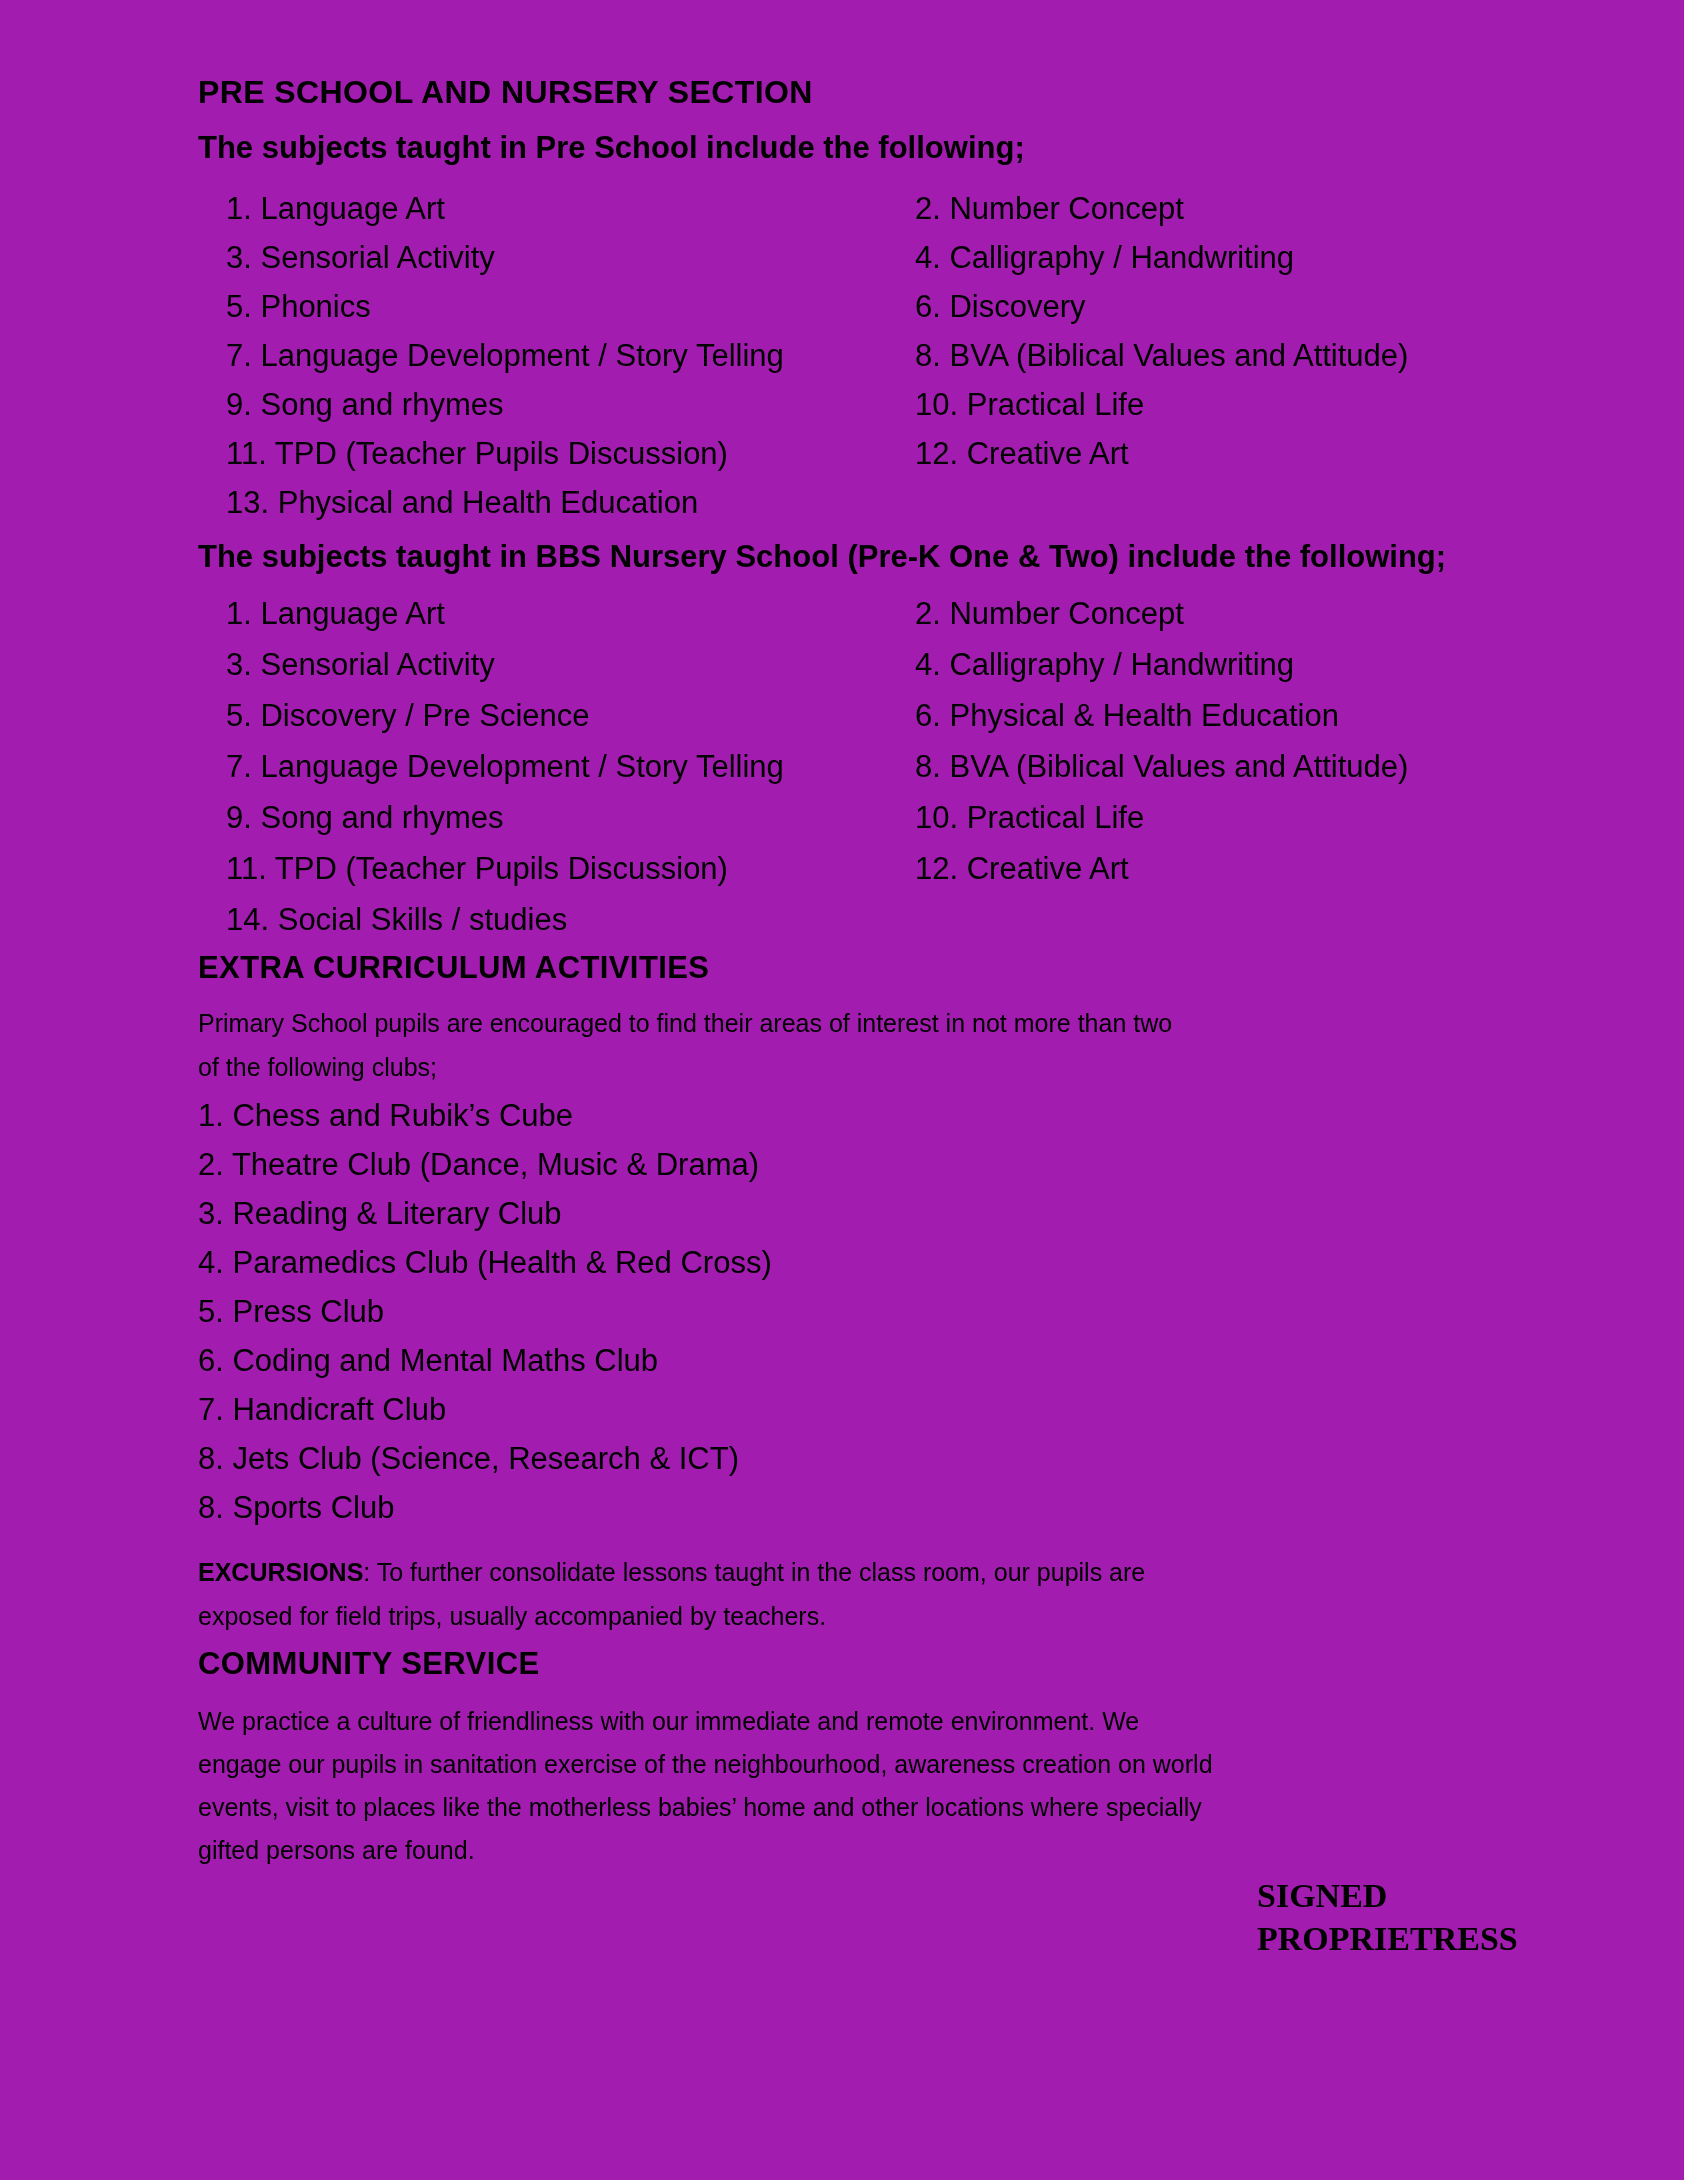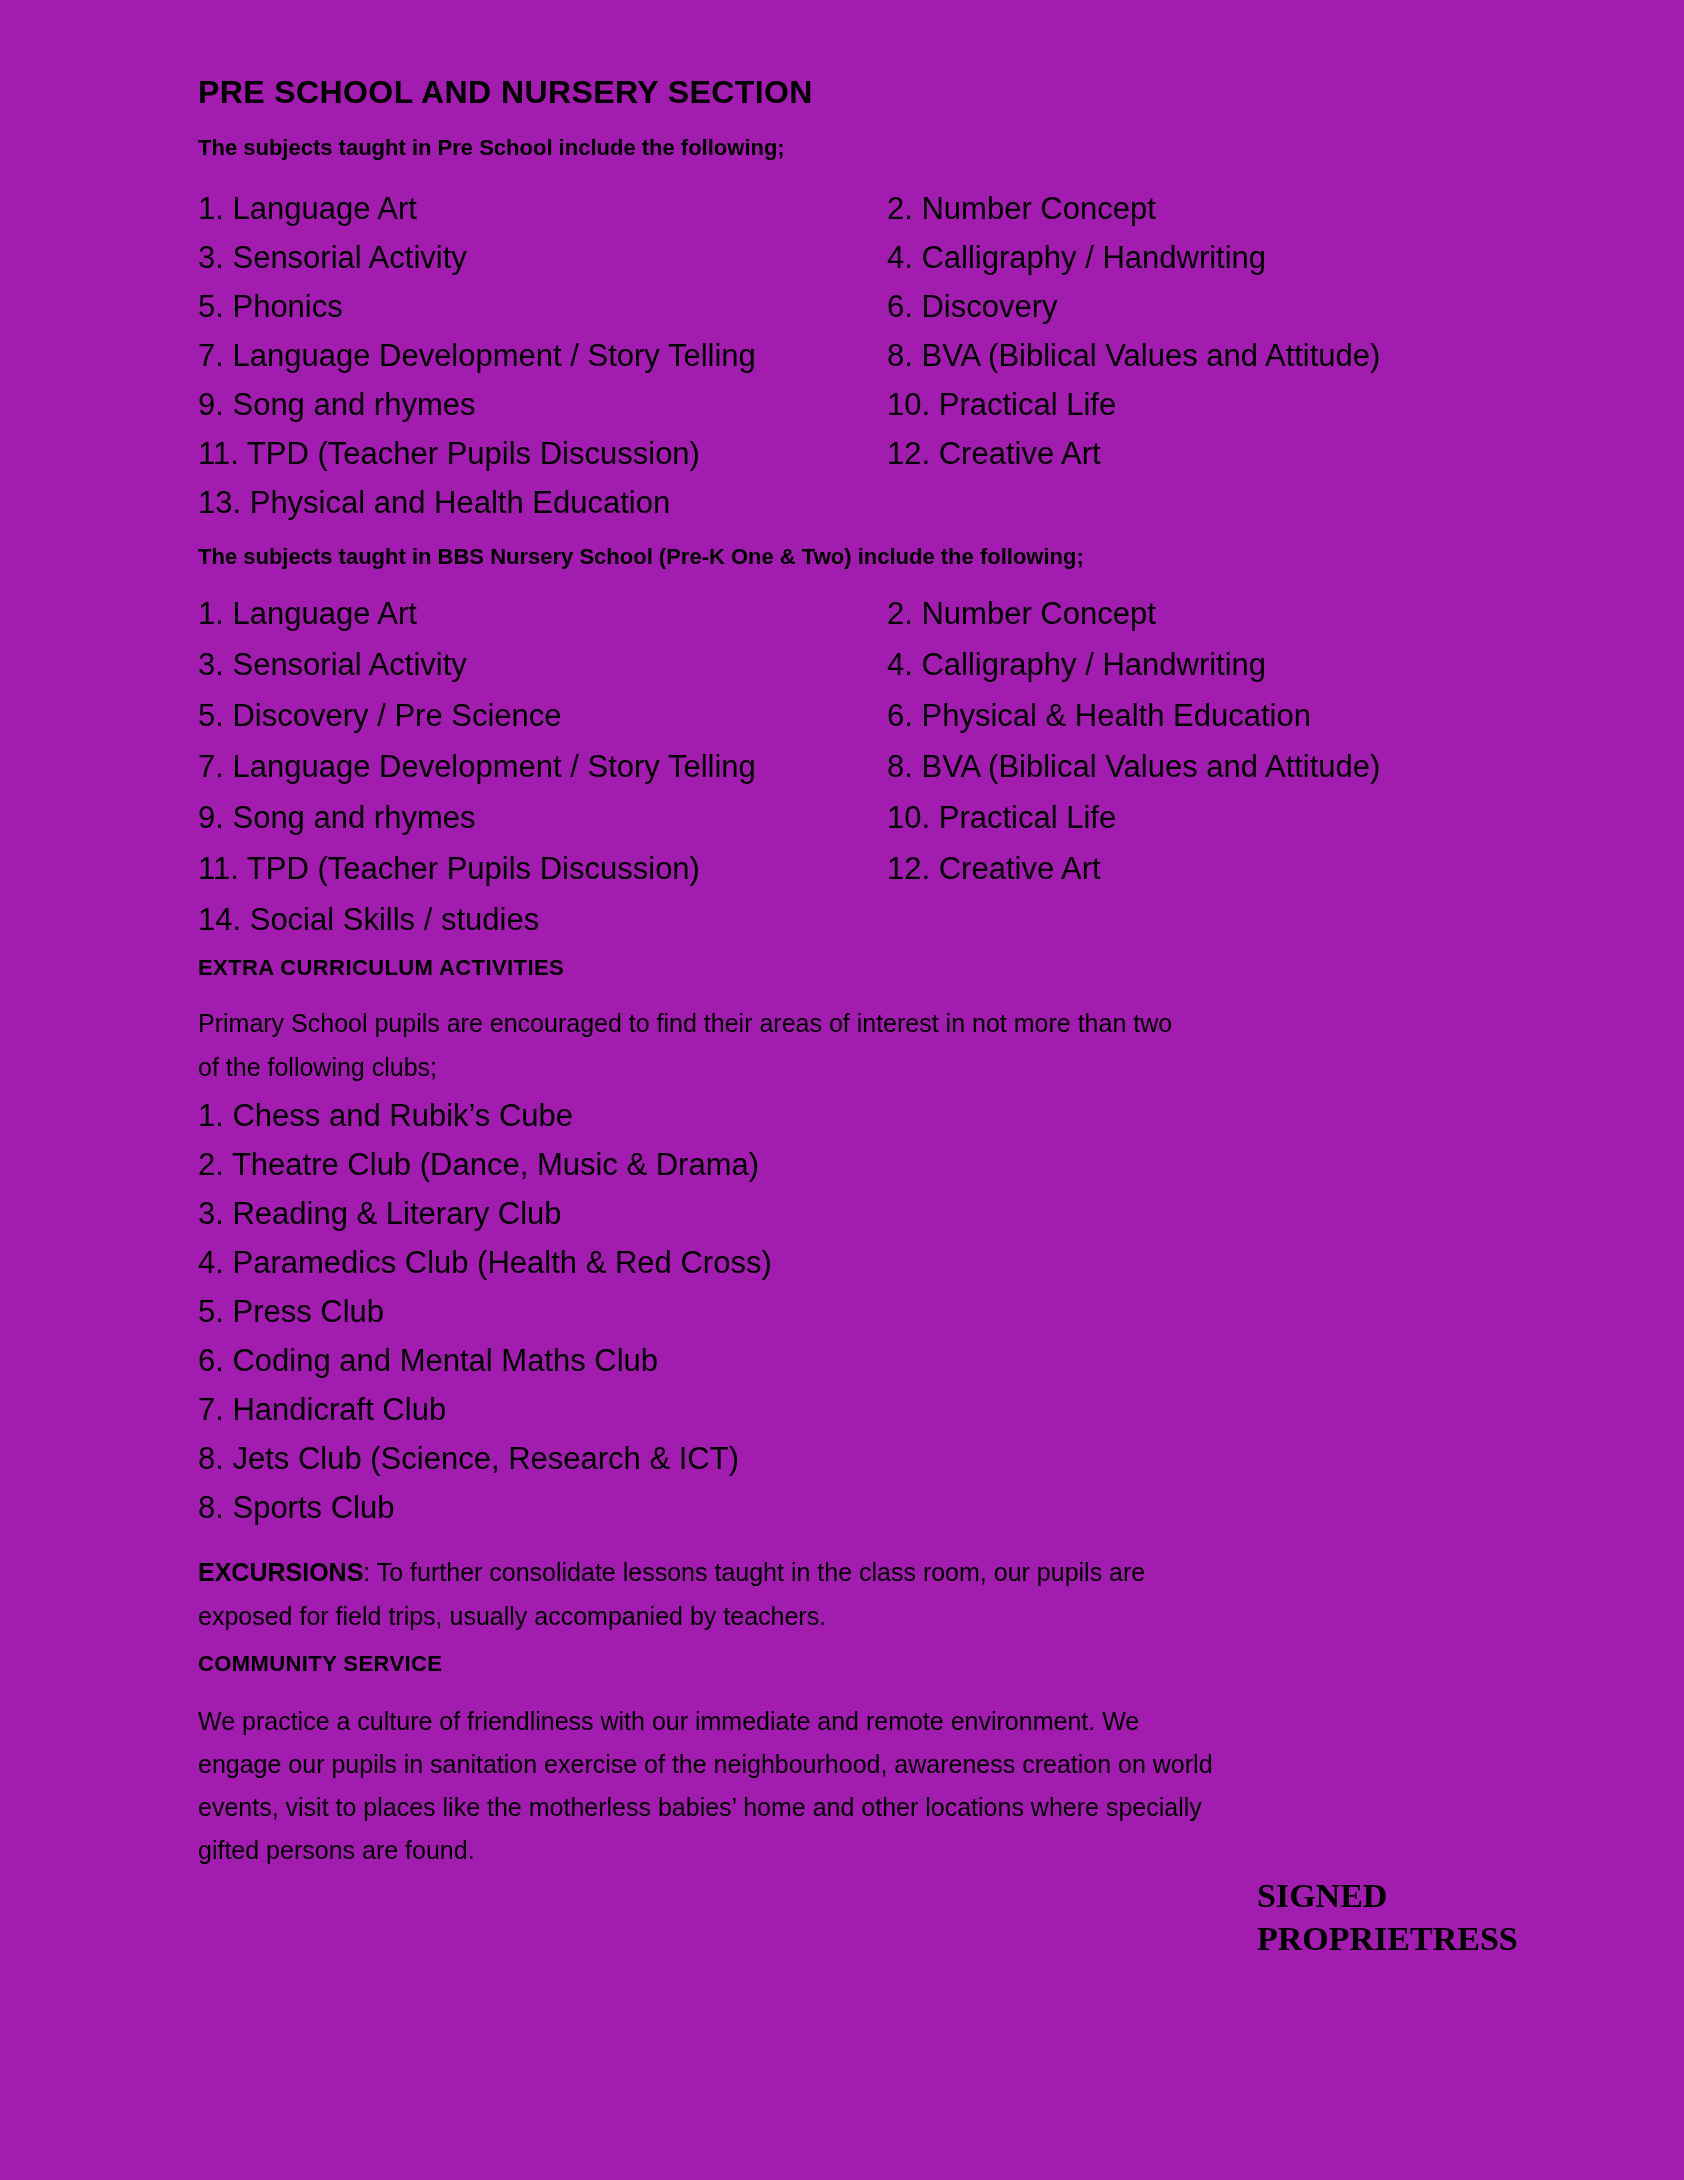--- a/index.html
+++ b/index.html
@@ -20,36 +20,37 @@
 
   .doc-title {
     top: 73px;
     font-size: 32px;
     font-weight: 700;
     line-height: 39px;
     letter-spacing: 0.4px;
     white-space: nowrap;
   }
   .sub-heading {
-    font-size: 22px;
+    font-size: 31px;
     font-weight: 700;
     line-height: 39px;
     white-space: nowrap;
   }
   #ps-heading   { top: 128px; }
   #bbs-heading  { top: 537px; }
   #extra-heading{ top: 948px; letter-spacing: 0.4px; }
   #community-heading { top: 1644px; letter-spacing: 0.4px; }
 
   .subject-grid {
     display: grid;
     grid-template-columns: 689px auto;
     font-size: 31px;
     line-height: 49px;
     white-space: nowrap;
+    margin-left: 28px;
   }
   #ps-list  { top: 184px; }
   #bbs-list { top: 588px; line-height: 51px; }
 
   .para {
     font-size: 25px;
     line-height: 44px;
     width: 1329px;
     white-space: pre-line;
   }

